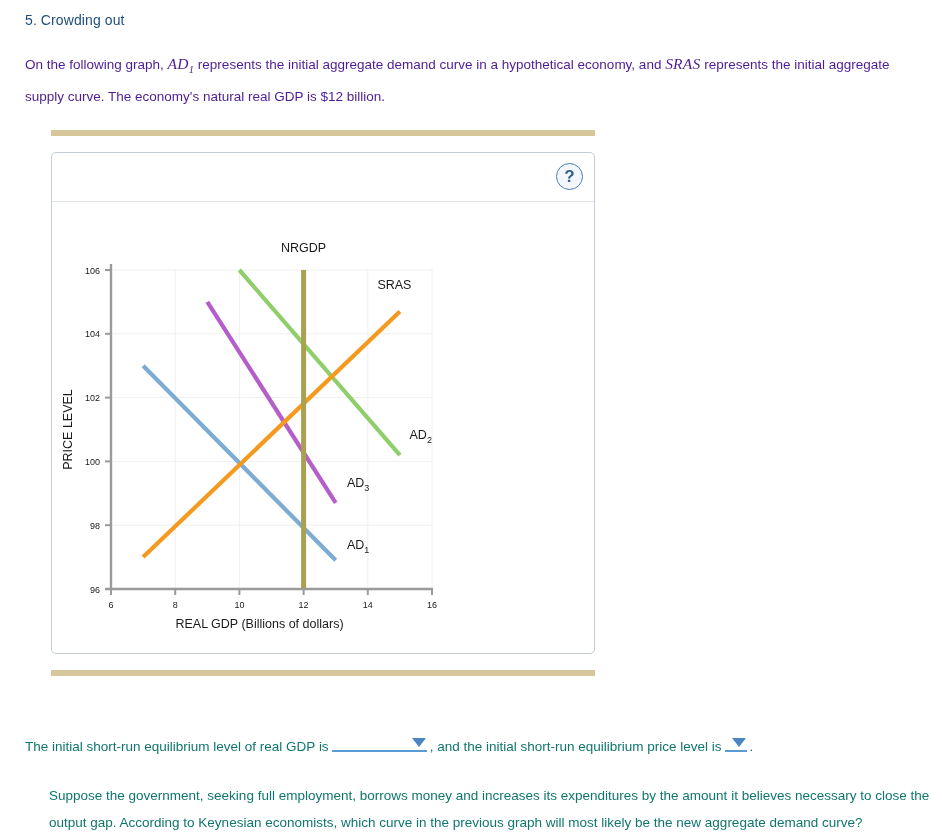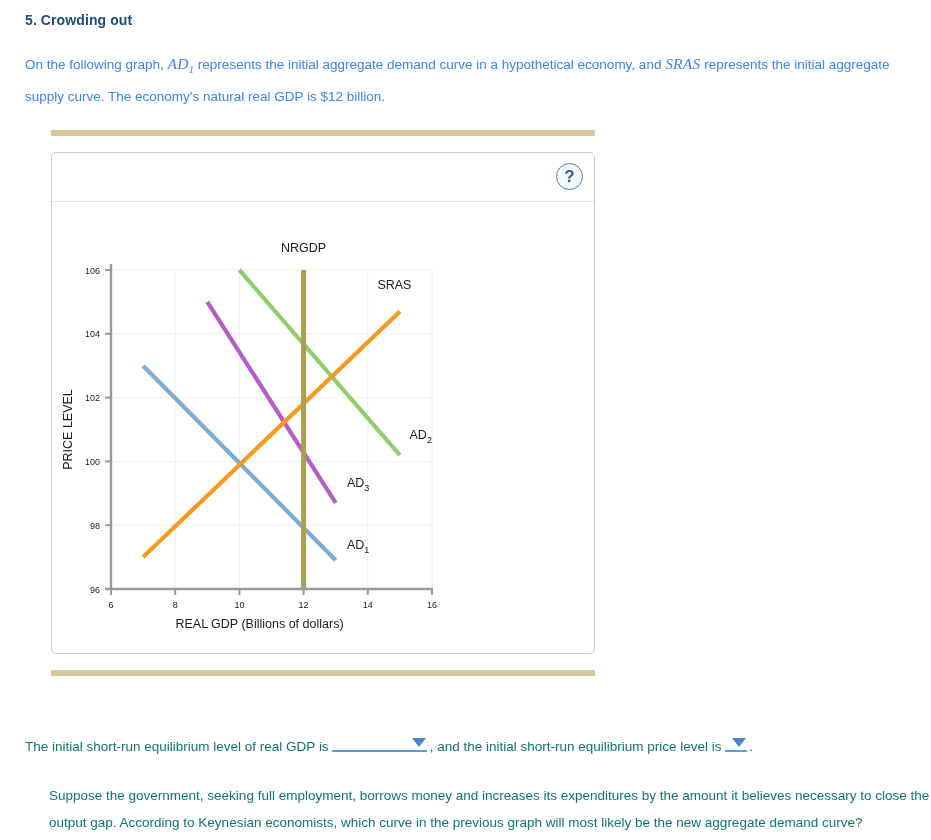--- a/index.html
+++ b/index.html
@@ -16,34 +16,34 @@
     color: #1b1b1b;
     overflow: hidden;
   }
 
   
   .q-heading {
     position: absolute;
     left: 25px;
     top: 12px;
     font-size: 14px;
-    font-weight: bold;
+    font-weight: normal;
     color: #1f4e79;
     letter-spacing: 0.1px;
   }
 
   
   .intro {
     position: absolute;
     left: 25px;
     top: 50px;
     width: 895px;
     line-height: 27px;
     font-size: 13.5px;
-    color: #3b82f6;
+    color: #4c1d95;
   }
   .mathit {
     font-family: "Liberation Serif", serif;
     font-style: italic;
     font-size: 15.5px;
     letter-spacing: 0.2px;
   }
   .mathit sub {
     font-style: italic;
     font-size: 10.5px;

